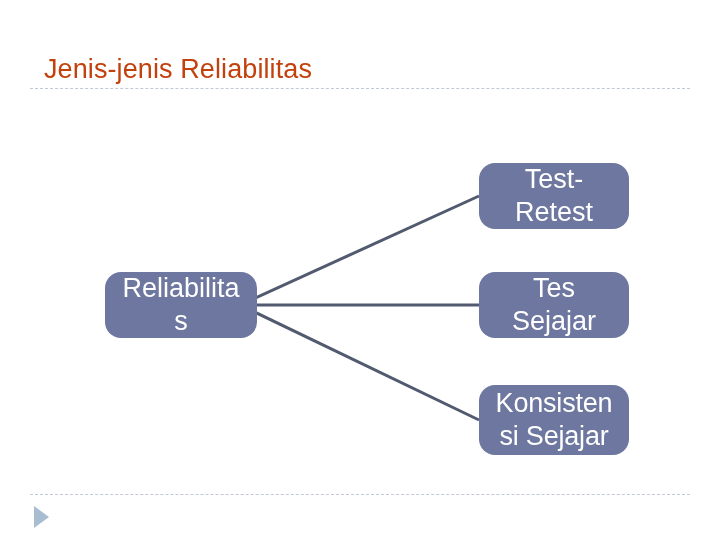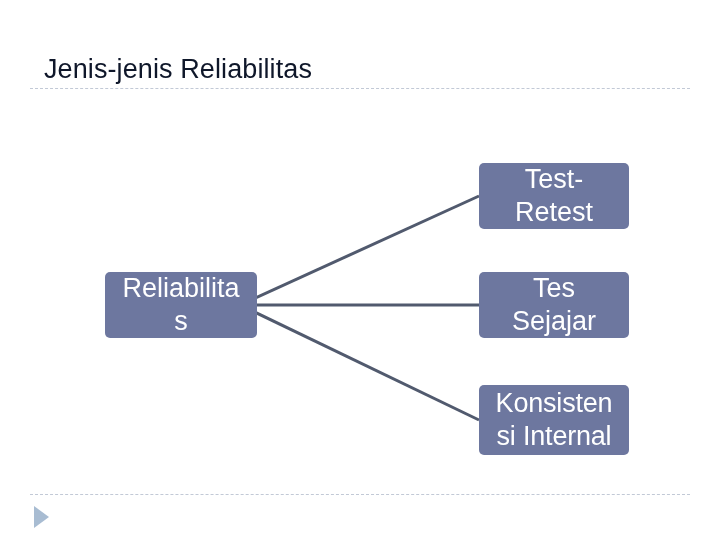--- a/index.html
+++ b/index.html
@@ -24,21 +24,21 @@
   }
 
   
   .slide-title {
     position: absolute;
     left: 44px;
     top: 52px;
     width: 620px;
     font-size: 27px;
     line-height: 34px;
-    color: #0f172a;
+    color: #c2410c;
     white-space: nowrap;
     letter-spacing: 0.1px;
   }
 
   
   .rule {
     position: absolute;
     left: 30px;
     width: 660px;
     height: 0;
@@ -65,21 +65,21 @@
     left: 0; top: 0;
     width: 720px;
     height: 540px;
     pointer-events: none;
   }
 
   
   .node {
     position: absolute;
     background: #6d779f;
-    border-radius: 5px;
+    border-radius: 16px;
     color: #ffffff;
     font-size: 27px;
     line-height: 33px;
     text-align: center;
     display: flex;
     align-items: center;
     justify-content: center;
     box-sizing: border-box;
     padding: 0 2px;
   }
@@ -142,20 +142,20 @@
 Retest</span>
   </div>
 
   <div class="node" id="node-tessejajar">
     <span class="node-inner">Tes
 Sejajar</span>
   </div>
 
   <div class="node" id="node-konsistensi">
     <span class="node-inner">Konsisten
-si Internal</span>
+si Sejajar</span>
   </div>
 
   <div class="rule rule-bottom"></div>
 
   <div class="nav-triangle"></div>
 
 </div>
 
 </body></html>

